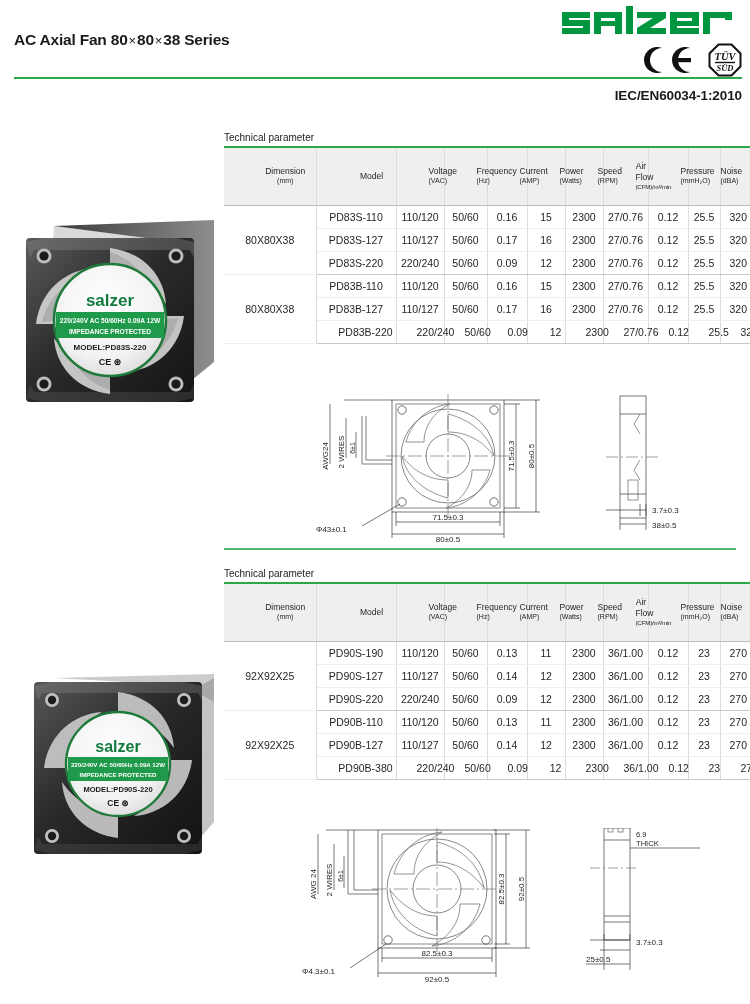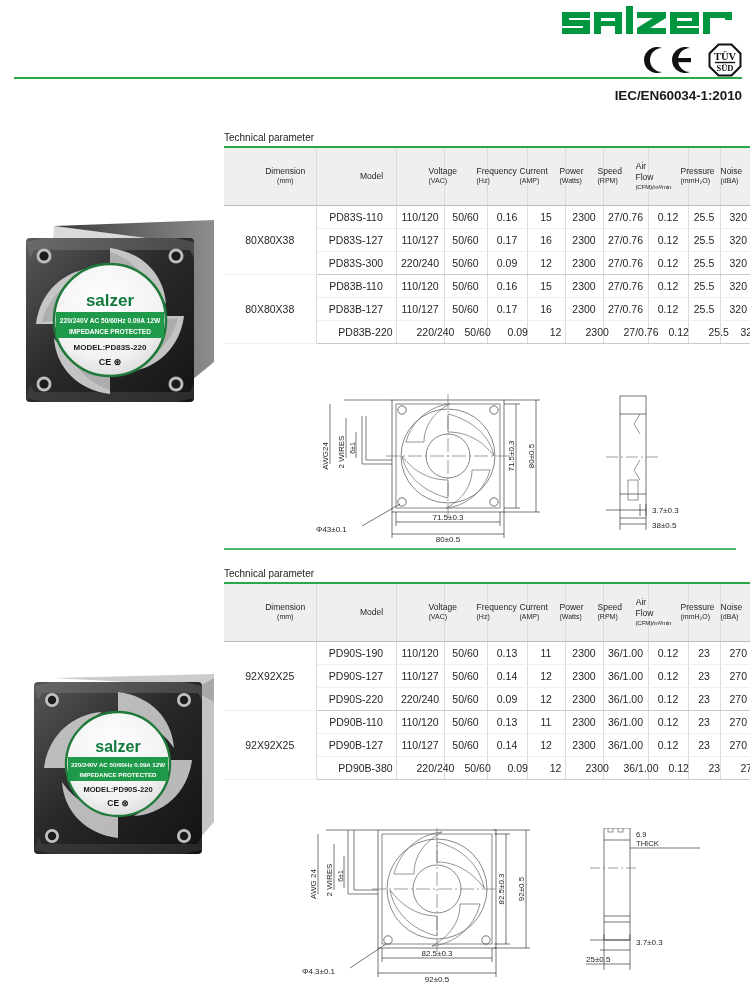--- a/index.html
+++ b/index.html
@@ -17,21 +17,21 @@
   .header { position:relative; height:100px; }
   .title-block { position:absolute; left:14px; top:28px; }
   .title-line {
     font-size:15.5px; font-weight:bold; letter-spacing:-0.2px;
     line-height:1.55; white-space:nowrap;
   }
   .title-line .x { font-weight:normal; font-size:13px; padding:0 1px; }
 
   .brand { position:absolute; right:8px; top:6px; text-align:right; }
   .logo-svg { display:block; }
-  .marks { display:flex; align-items:center; justify-content:flex-end; gap:14px; margin-top:3px; }
+  .marks { display:flex; align-items:center; justify-content:flex-end; gap:14px; margin-top:3px;font-style:italic; }
 
   .green-rule {
     position:absolute; left:14px; right:8px; top:77px;
     height:2px; background:#2ba84a;
   }
   .std-line {
     position:absolute; right:8px; top:88px;
     font-size:13.5px; font-weight:bold; letter-spacing:-0.1px;
   }
 
@@ -71,20 +71,23 @@
   
   .fan-photo { position:absolute; }
 
   .end-rule { position:absolute; left:224px; width:512px; height:1.5px; background:#4cb96b; }
 </style>
 </head>
 <body>
 
 <div class="header">
   <div class="title-block">
+    <div class="title-line">
+      <span>AC Axial Fan </span><span>80</span><span class="x">×</span><span>80</span><span class="x">×</span><span>38</span><span> Series</span>
+    </div>
   </div>
 
   <div class="brand">
     <svg class="logo-svg" width="182" height="34" viewBox="0 0 182 34">
       <g fill="#009640">
 
         <path d="M2 6 H30 V12 H9 V14 H30 V28 H2 V22 H23 V20 H2 Z"></path>
 
         <path d="M34 6 H62 V28 H55 V20 H41 V28 H34 Z M41 12 V15 H55 V12 Z"></path>
 
@@ -168,21 +171,21 @@
             <td>50/60</td>
             <td>0.17</td>
             <td>16</td>
             <td>2300</td>
             <td>27/0.76</td>
             <td>0.12</td>
             <td>25.5</td>
             <td>320</td>
           </tr>
           <tr class="grp-end">
-            <td>PD83S-300</td>
+            <td>PD83S-220</td>
             <td>220/240</td>
             <td>50/60</td>
             <td>0.09</td>
             <td>12</td>
             <td>2300</td>
             <td>27/0.76</td>
             <td>0.12</td>
             <td>25.5</td>
             <td>320</td>
           </tr>

